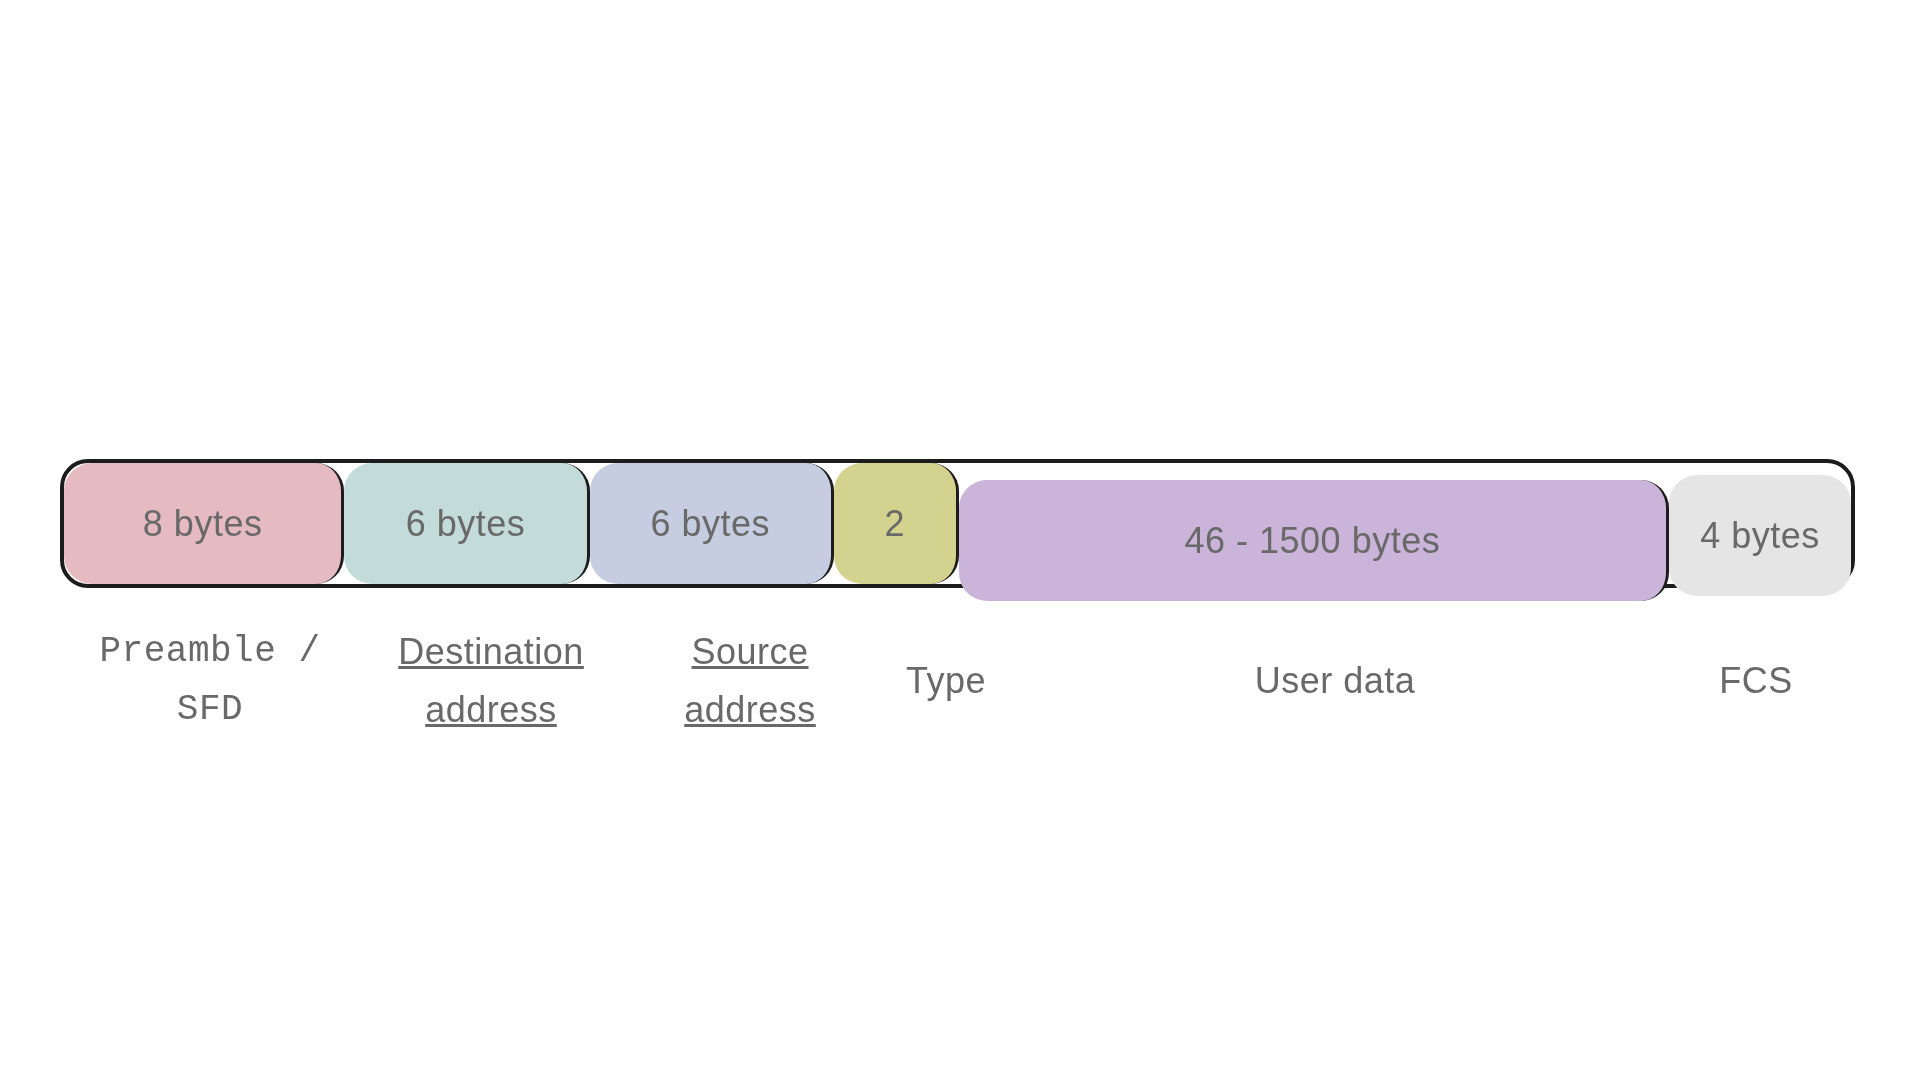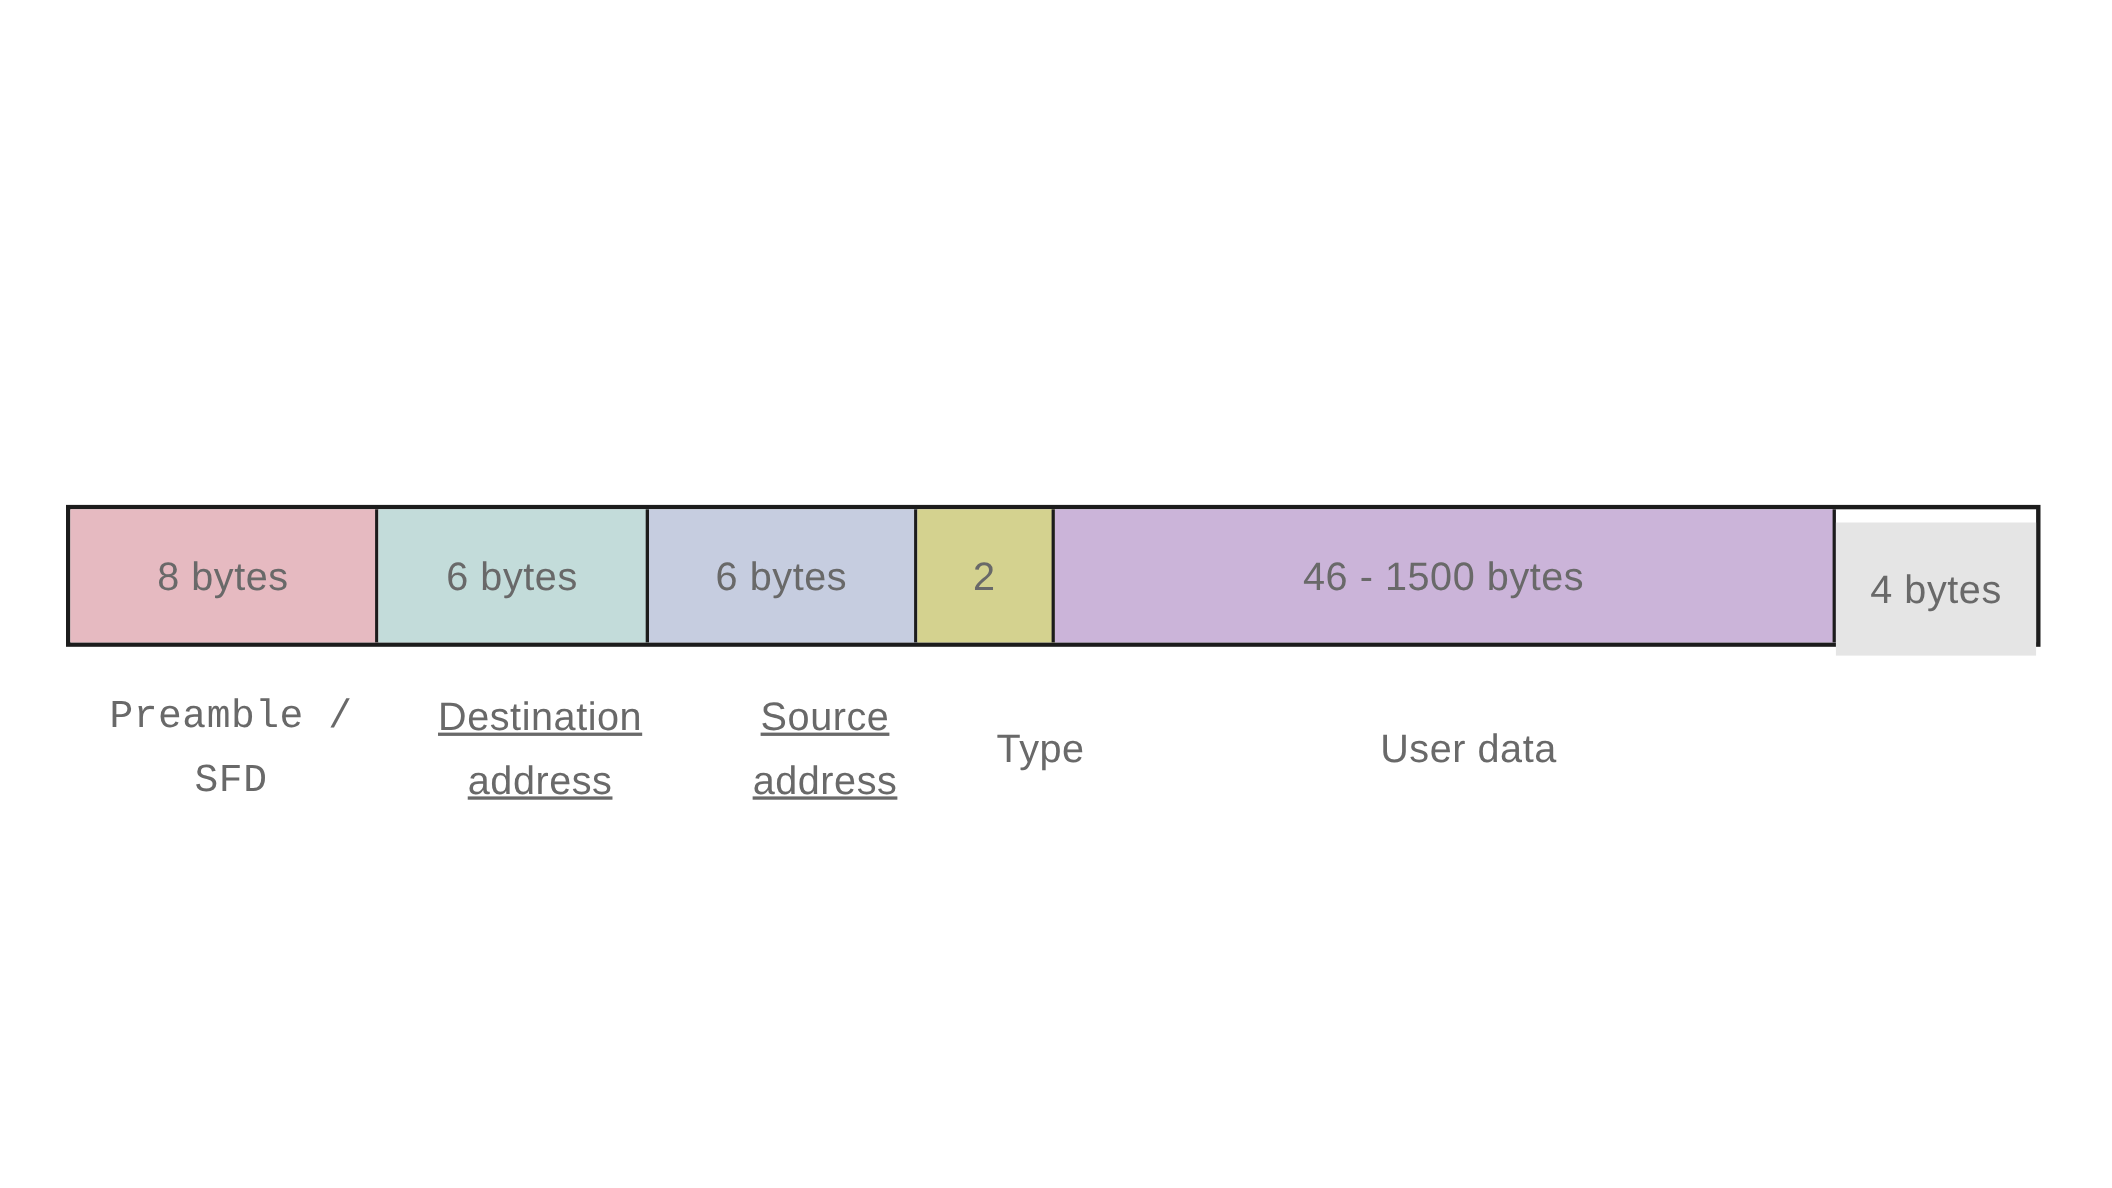--- a/index.html
+++ b/index.html
@@ -1,20 +1,20 @@
 <!DOCTYPE html>
 <html style="--border-color: #1c1c1c; --text-color: #696969; --bg: #ffffff;"><head>
 <meta charset="utf-8">
 <style>
   :root{
     --border-color:#1c1c1c;
     --text-color:#696969;
     --bg:#ffffff;
   }
-  *{margin:0;padding:0;box-sizing:border-box;}
+  *{margin:0;padding:0;box-sizing:border-box;border-radius:28px;}
   html,body{width:1920px;height:1080px;background:var(--bg);overflow:hidden;}
   body{font-family:"Liberation Sans","DejaVu Sans",sans-serif;color:var(--text-color);}
 
   .canvas{
     position:relative;
     width:1920px;height:1080px;
     background:var(--bg);
   }
 
   
@@ -31,21 +31,21 @@
     display:flex;align-items:center;justify-content:center;
     border-right:3px solid var(--border-color);
     font-size:36px;
     color:var(--text-color);
     letter-spacing:0.5px;
   }
   .c0{width:297px;}
   .c1{width:260px;}
   .c2{width:259px;}
   .c3{width:132px;}
-  .c4{width:753px;}
+  .c4{width:753px;margin-top:17px;}
   .c5{width:193px;border-right:none;}
 
   
   .flabel{
     position:absolute;
     top:623px;
     height:116px;
     transform:translateX(-50%);
     display:flex;align-items:center;justify-content:center;
     text-align:center;
@@ -89,14 +89,15 @@
   </div>
 
   <div class="flabel l0">Preamble /
 SFD</div>
   <div class="flabel l1">Destination
 address</div>
   <div class="flabel l2">Source
 address</div>
   <div class="flabel l4">User data</div>
   <div class="flabel l3">Type</div>
+  <div class="flabel l5">FCS</div>
 
 </div>
 
 </body></html>

